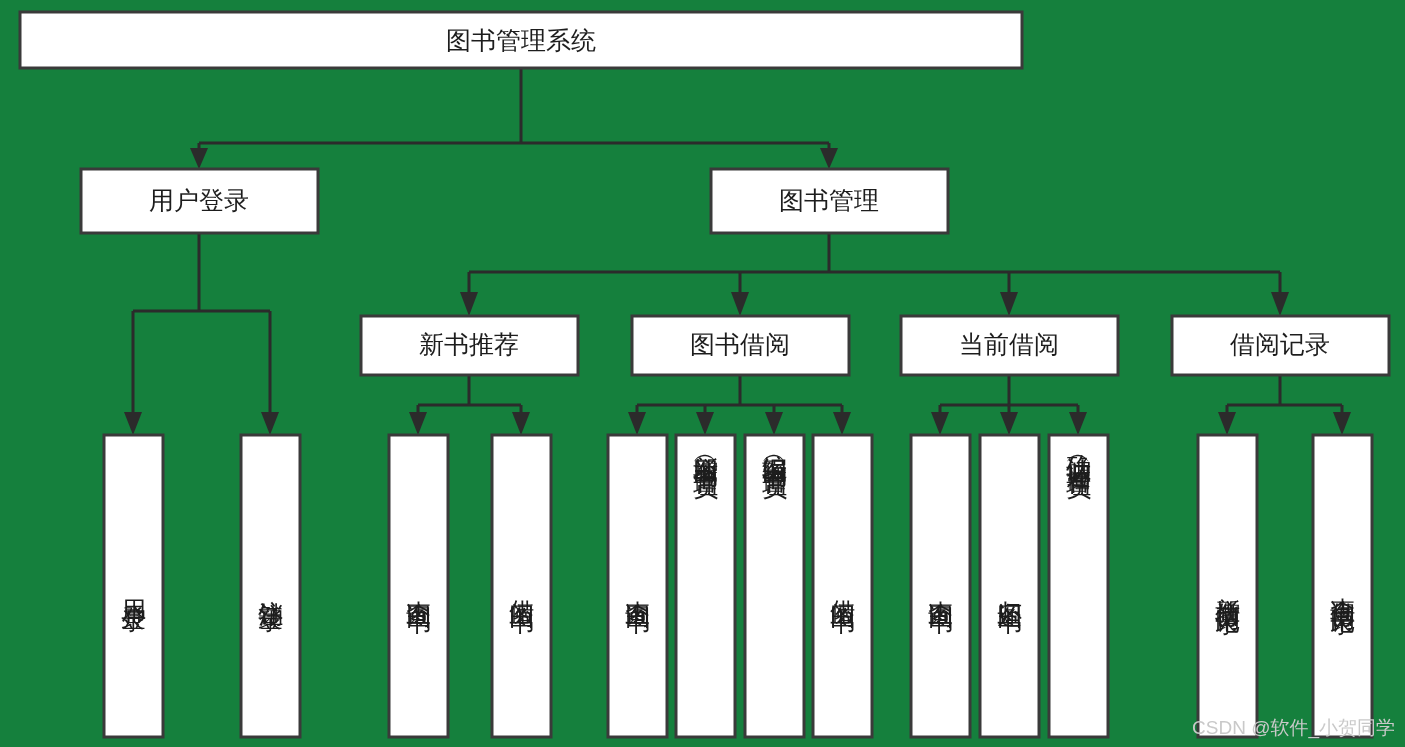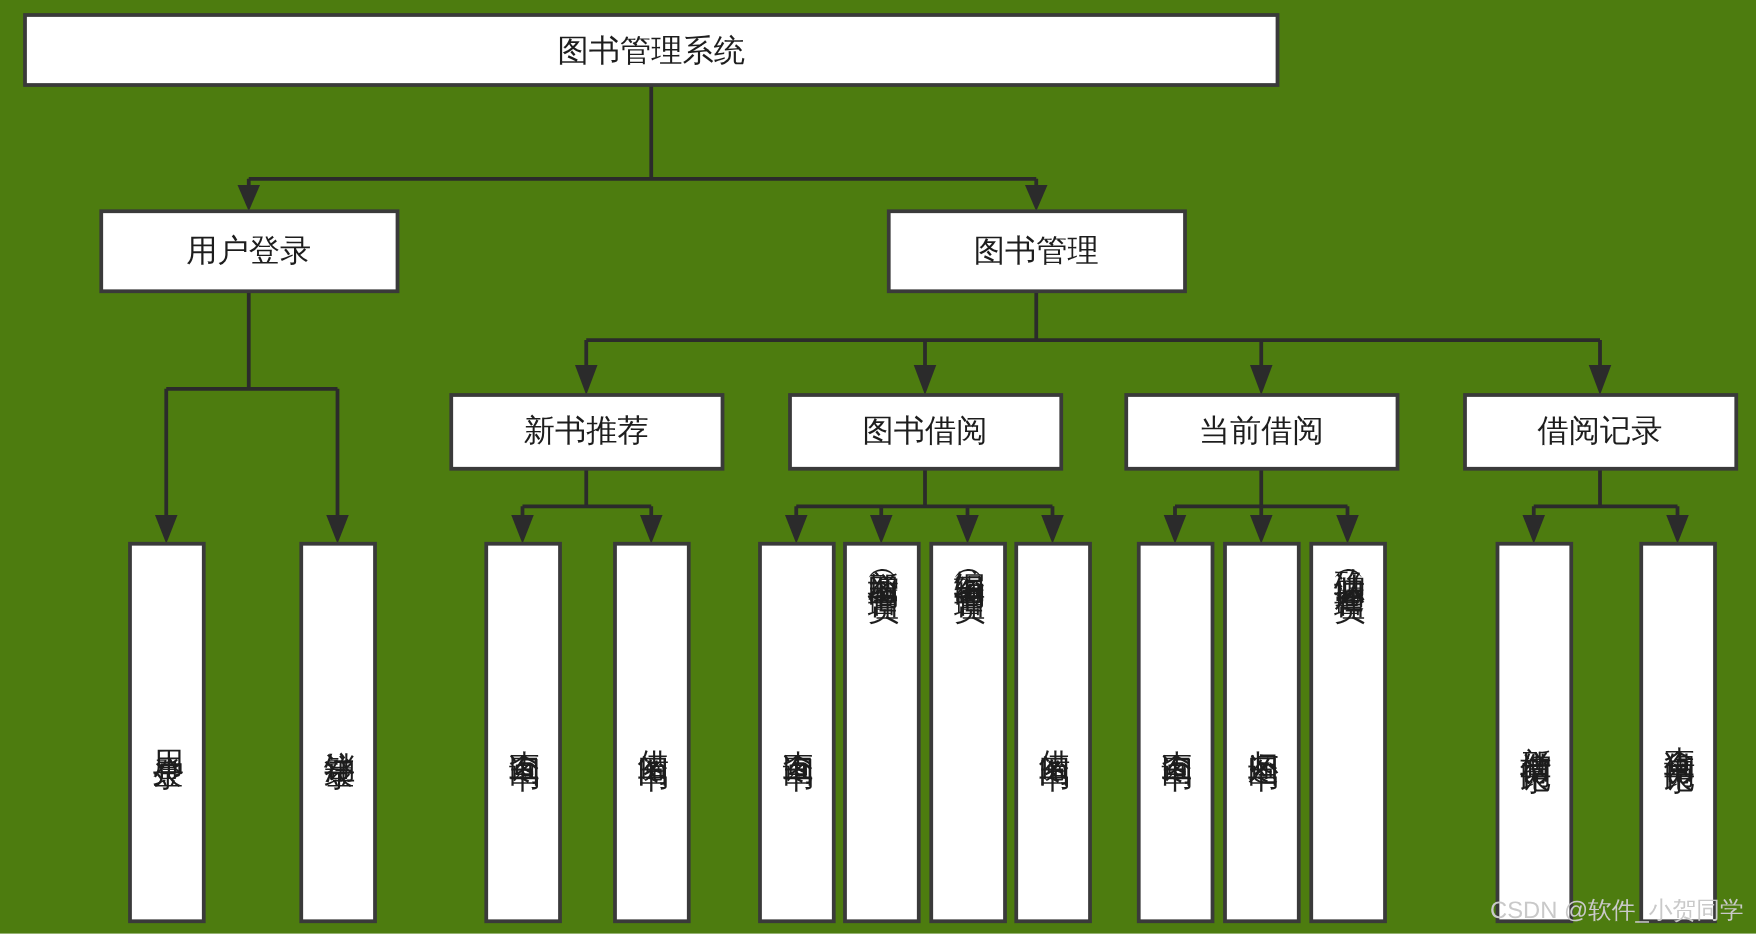--- a/index.html
+++ b/index.html
@@ -8,21 +8,21 @@
     padding: 0;
     background: #ffffff;
   }
   body {
     font-family: "Liberation Sans", "DejaVu Sans", sans-serif;
   }
   #diagram-root {
     position: relative;
     width: 1405px;
     height: 747px;
-    background: #4d7c0f;
+    background: #15803d;
     overflow: hidden;
   }
   svg.diagram-canvas {
     position: absolute;
     left: 0;
     top: 0;
     width: 1405px;
     height: 747px;
     display: block;
   }

